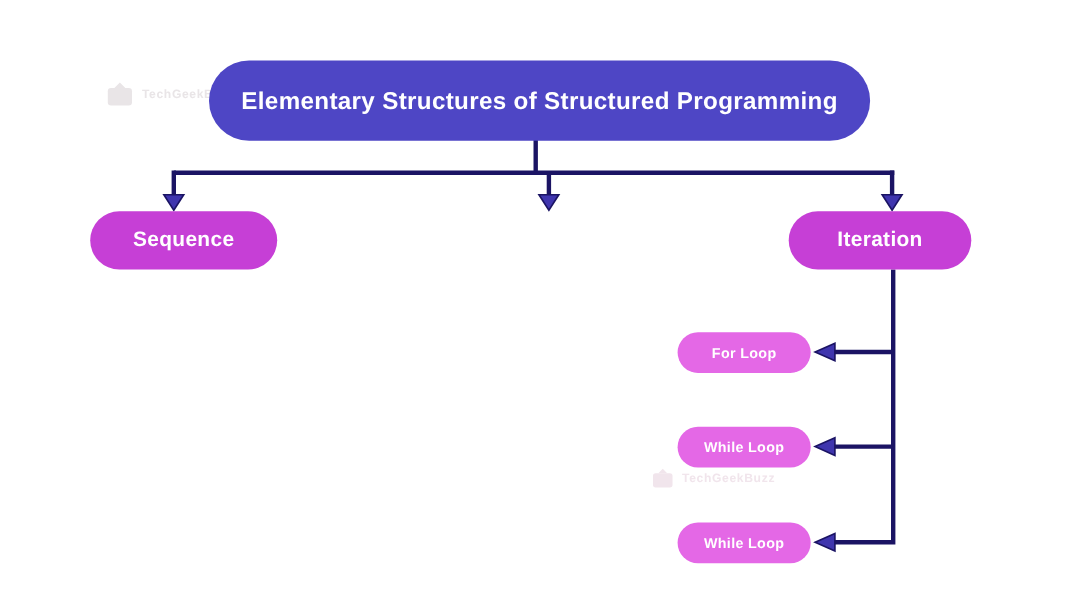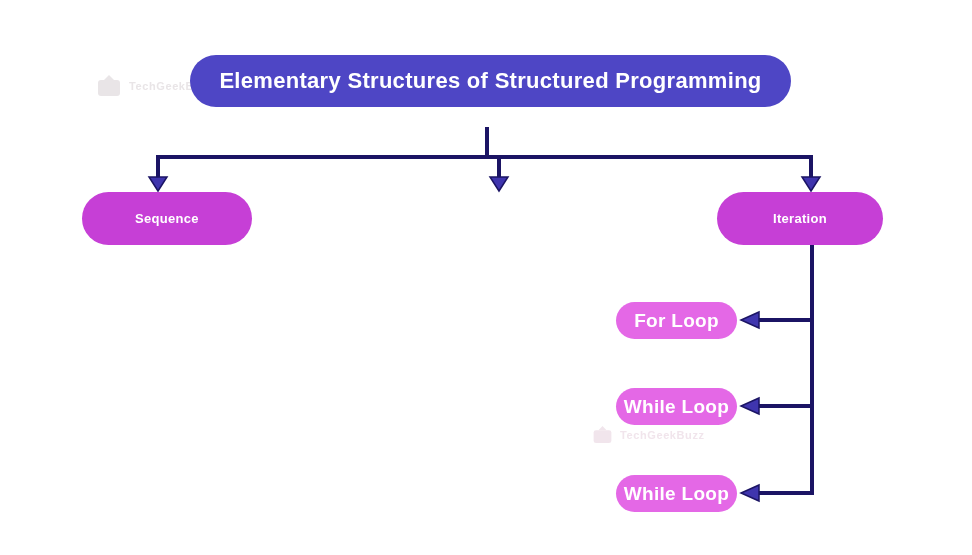--- a/index.html
+++ b/index.html
@@ -7,32 +7,32 @@
     position:relative;width:972px;height:555px;background:#ffffff;overflow:hidden;
     font-family:"Liberation Sans",sans-serif;
   }
   .connectors{position:absolute;left:0;top:0;z-index:1;}
   .node{
     position:absolute;display:flex;align-items:center;justify-content:center;
     color:#ffffff;font-weight:bold;text-align:center;letter-spacing:.3px;
     box-sizing:border-box;
   }
   .node-root{
-    left:190px;top:55px;width:601px;height:52px;border-radius:37px;
+    left:190px;top:55px;width:601px;height:73px;border-radius:37px;
     background:#4e46c5;font-size:22px;z-index:2;
   }
   .node-branch{
-    top:192px;height:53px;border-radius:27px;background:#c63fd6;font-size:13px;z-index:2;
+    top:192px;height:53px;border-radius:27px;background:#c63fd6;font-size:19px;z-index:2;
   }
   .branch-sequence{left:82px;width:170px;}
   .branch-selection{left:400px;width:178px;}
   .branch-iteration{left:717px;width:166px;}
   .node-leaf{
     left:616px;width:121px;height:37px;border-radius:19px;
-    background:#e468e6;font-size:19px;z-index:2;
+    background:#e468e6;font-size:13px;z-index:2;
   }
   .leaf-0{top:302px;}
   .leaf-1{top:388px;}
   .leaf-2{top:475px;}
   .watermark{
     position:absolute;display:flex;align-items:center;gap:7px;z-index:0;
     font-weight:bold;font-size:11px;letter-spacing:.6px;
   }
   .watermark-1{left:96px;top:74px;color:#e9e5e7;}
   .watermark-2{left:592px;top:425px;color:#f1e5ec;}

